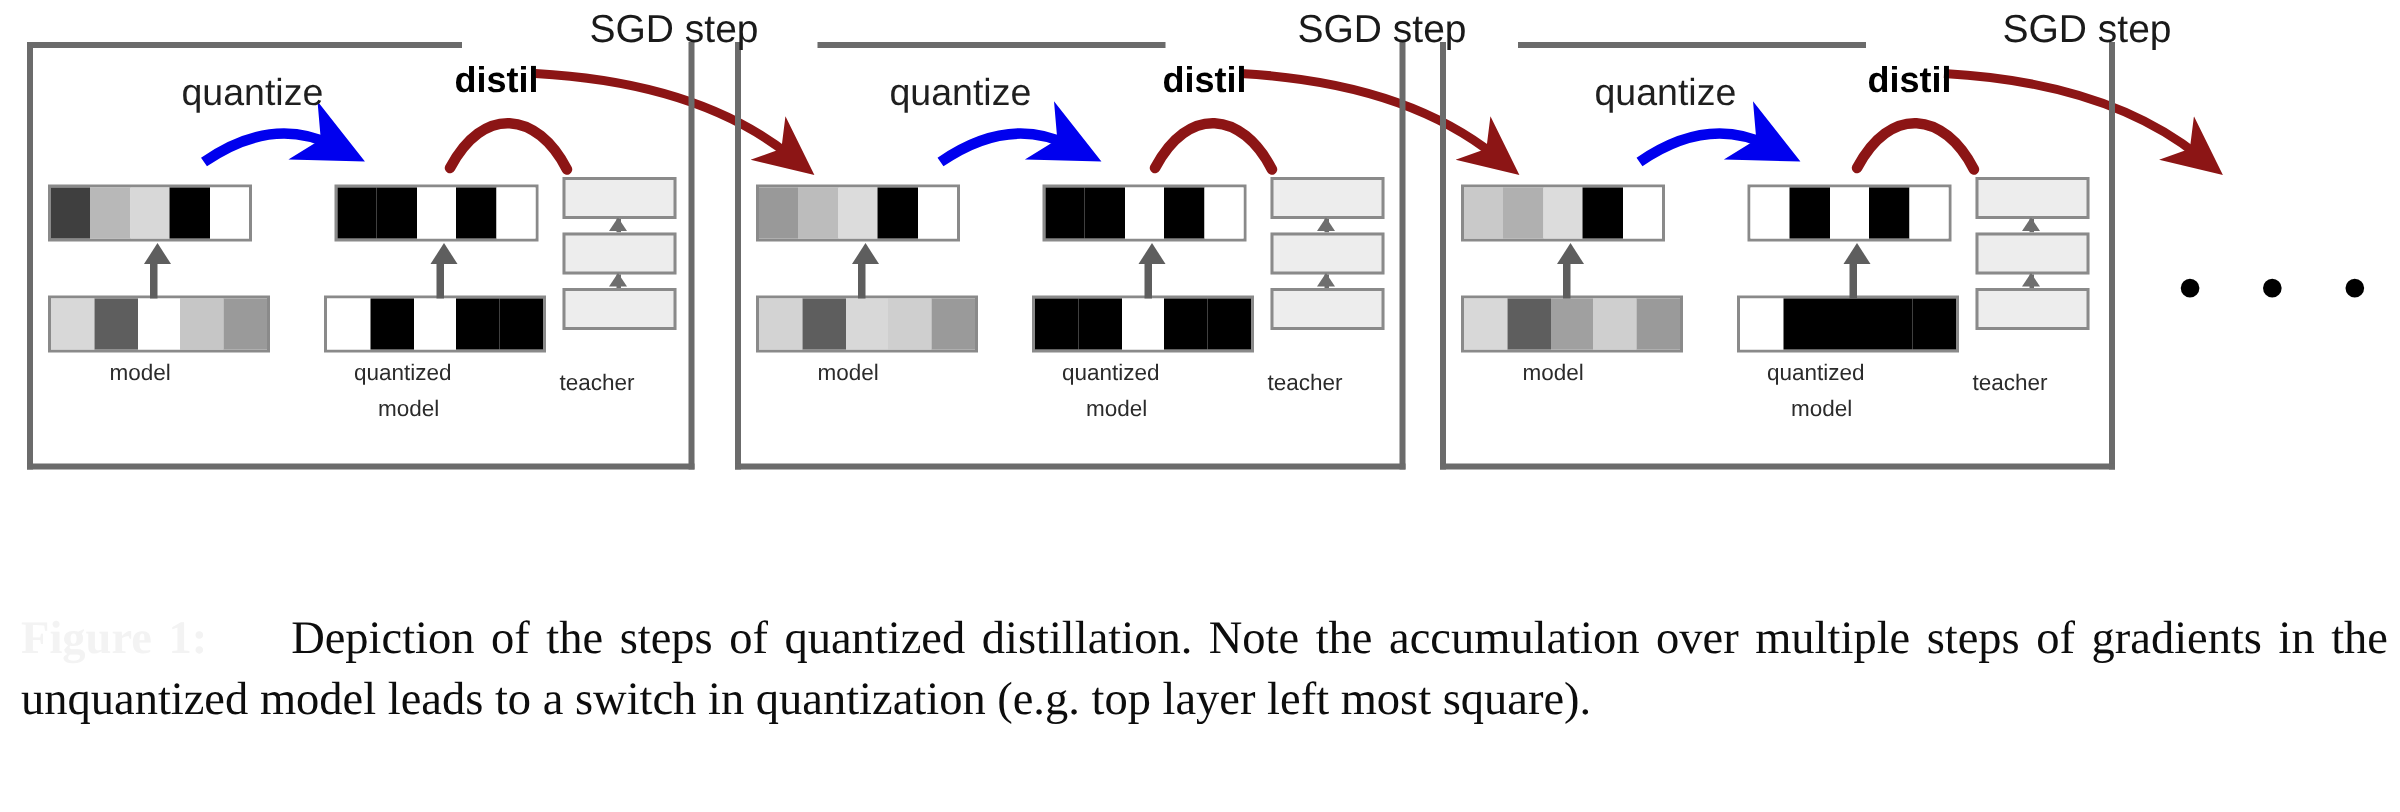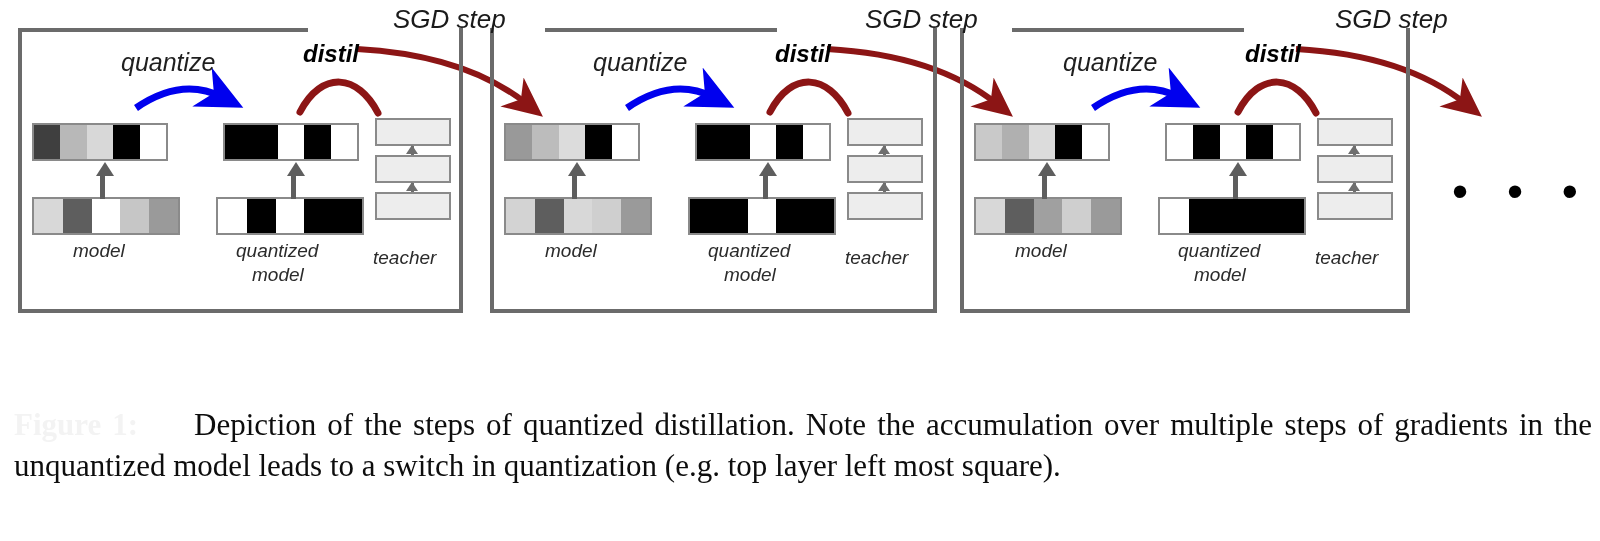--- a/index.html
+++ b/index.html
@@ -27,22 +27,22 @@
          border-bottom:14px solid #5e5e5e;}
 
   
   .tbox{position:absolute;background:#ededed;border:2px solid #8a8a8a;box-sizing:border-box;}
   .tstem{position:absolute;width:3px;background:#6e6e6e;}
   .thead{position:absolute;width:0;height:0;
          border-left:6px solid transparent;border-right:6px solid transparent;
          border-bottom:9px solid #6e6e6e;}
 
   
-  .lbl{position:absolute;white-space:nowrap;color:#1a1a1a;font-style:italic;}
-  .lbl-small{font-size:19px;color:#2b2b2b;}
+  .lbl{position:absolute;white-space:nowrap;color:#1a1a1a;}
+  .lbl-small{font-size:15px;color:#2b2b2b;}
   .lbl-quant{font-size:25px;color:#1f1f1f;}
   .lbl-sgd{font-size:26px;color:#1a1a1a;}
   .lbl-distil{font-size:24px;font-weight:bold;color:#000;}
 
   .dots{position:absolute;font-size:46px;letter-spacing:13px;color:#000;line-height:1;}
 
   
   .caption{position:absolute;left:14px;top:404px;width:1578px;
            font-family:"Liberation Serif",serif;font-size:31px;line-height:41px;
            color:#0d0d0d;text-align:justify;}

